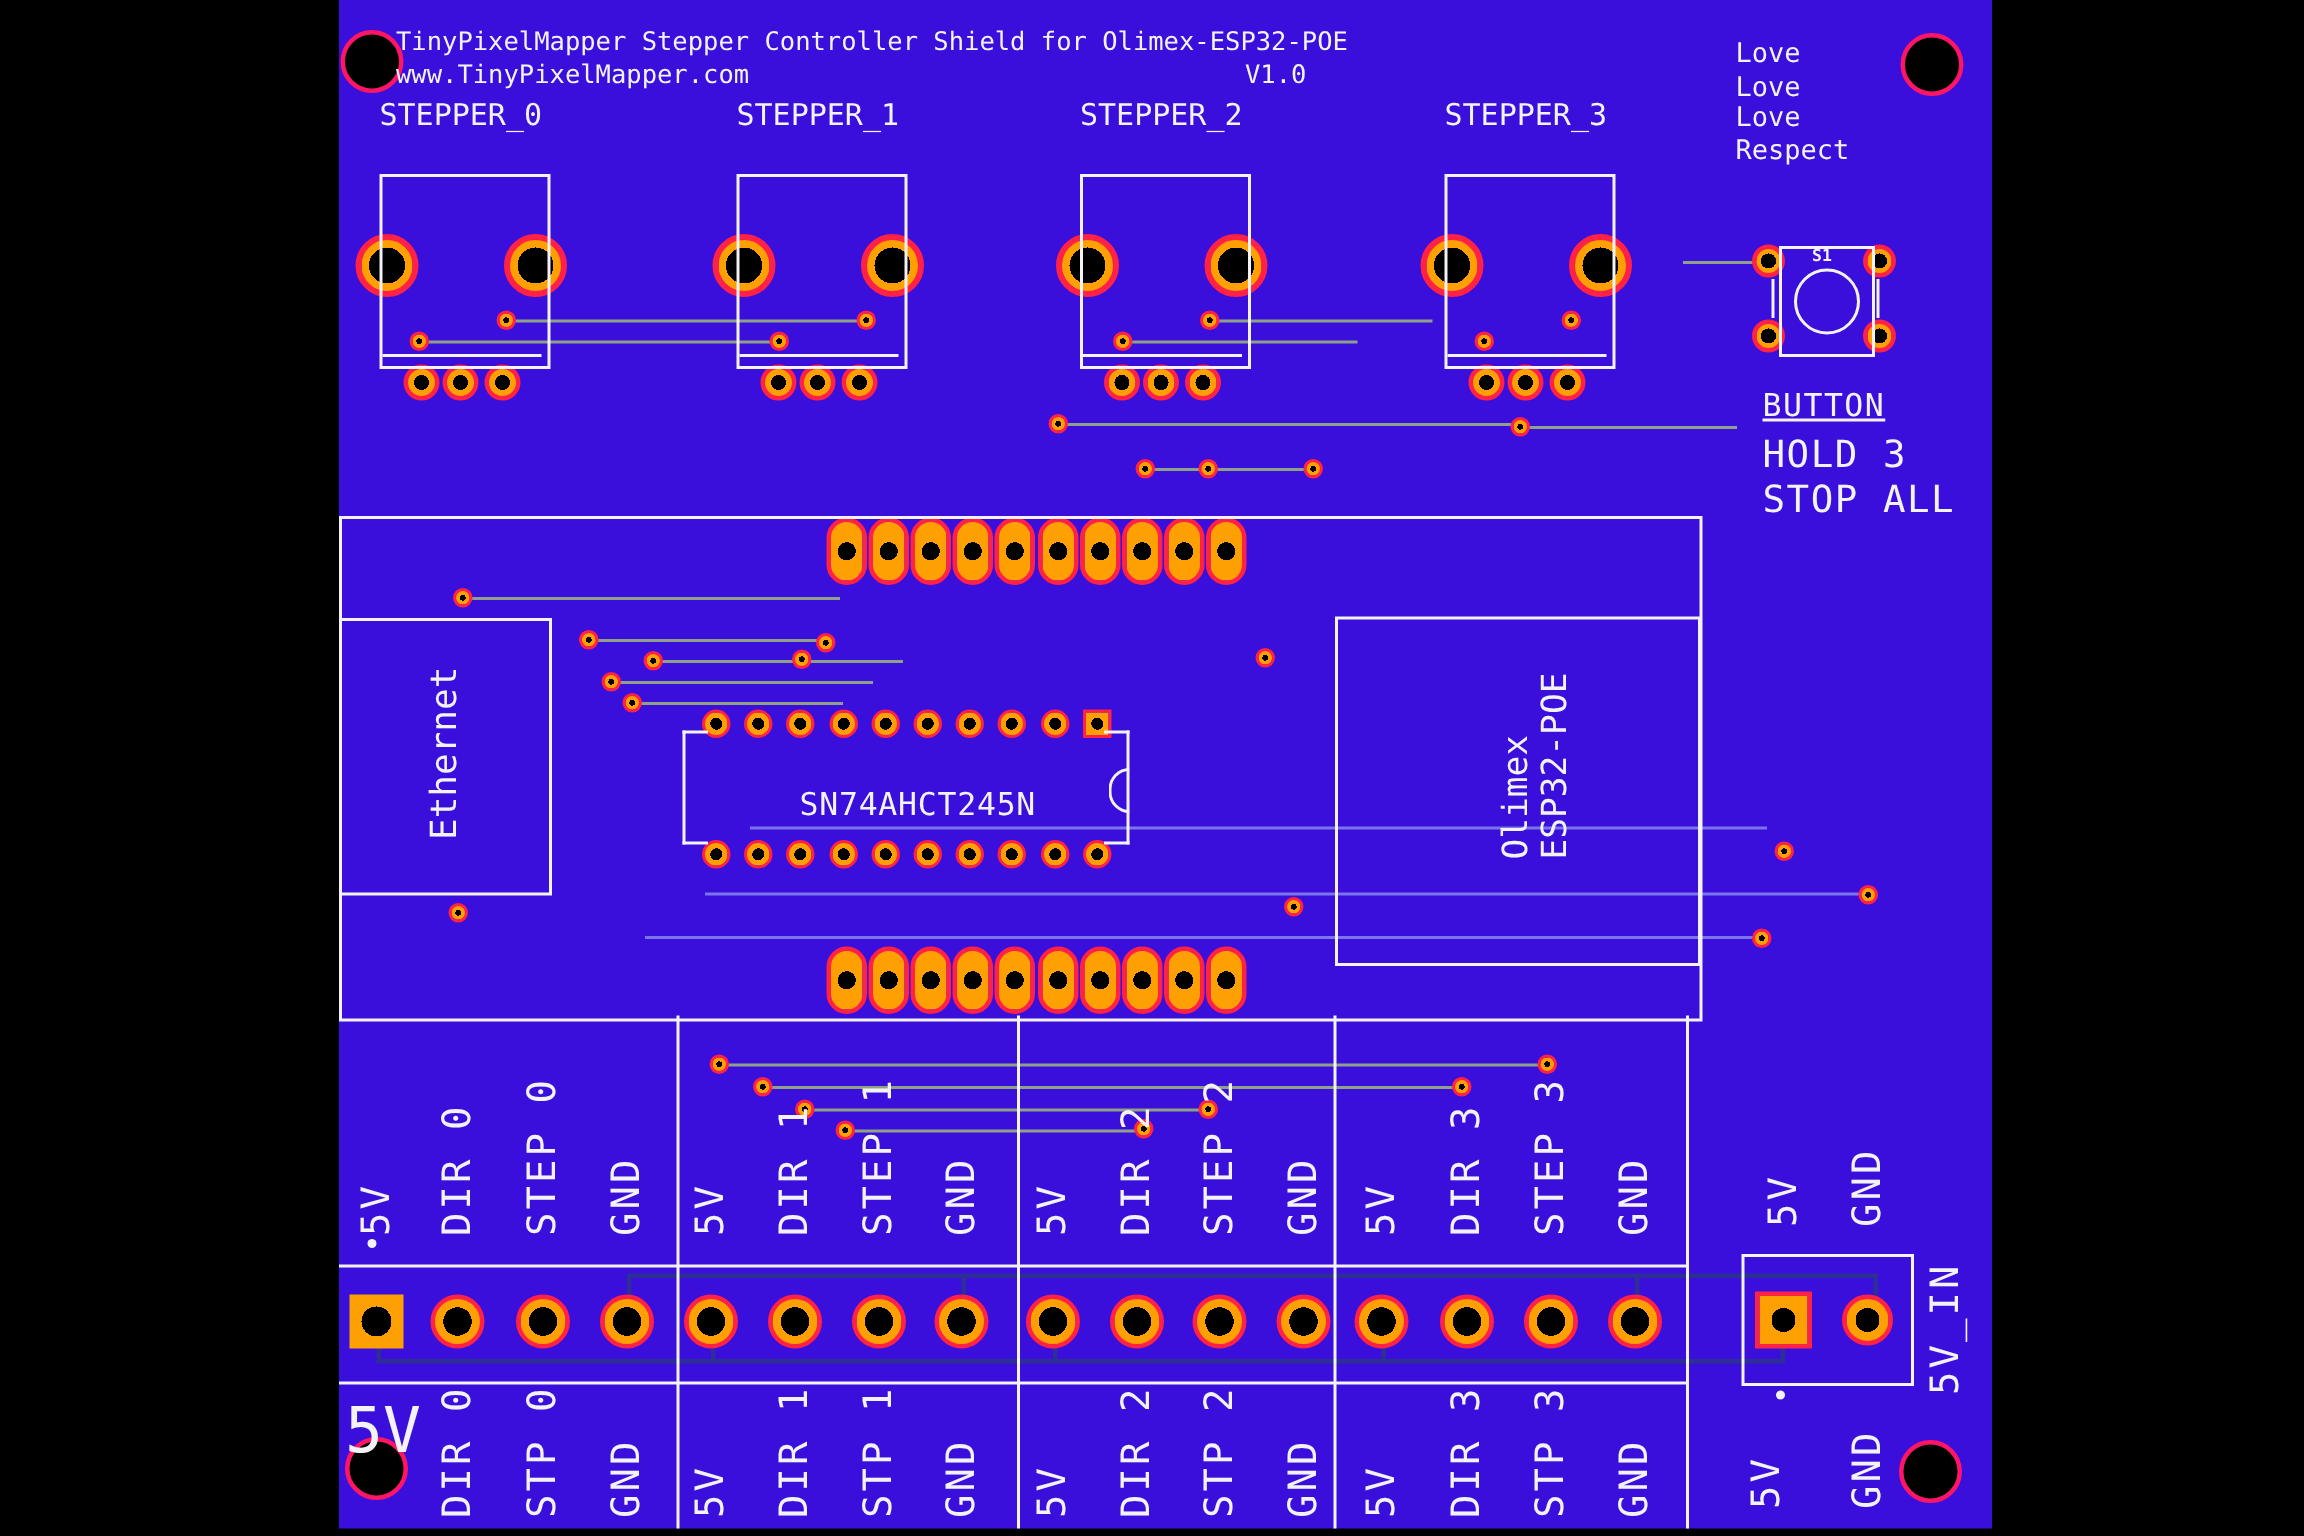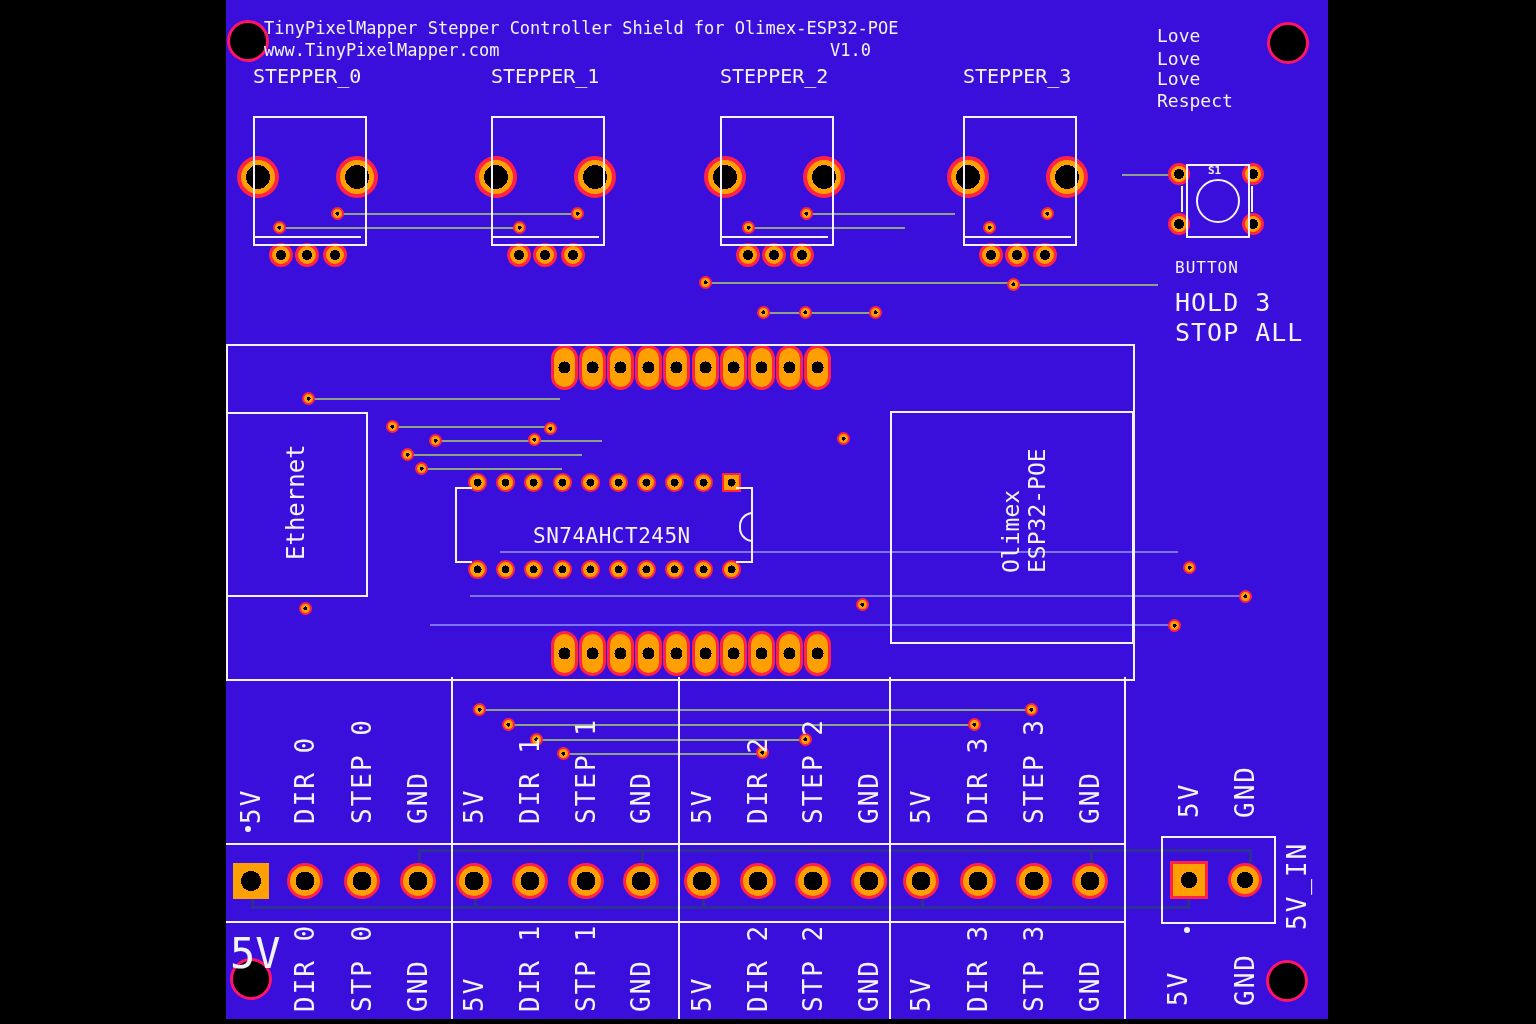--- a/index.html
+++ b/index.html
@@ -58,21 +58,21 @@
 <div class="t" style="left:1157px;top:50px;font-size:18px;">Love</div>
 <div class="t" style="left:1157px;top:70px;font-size:18px;">Love</div>
 <div class="t" style="left:1157px;top:92px;font-size:18px;">Respect</div>
 
 <div class="t" style="left:253px;top:66px;font-size:20px;">STEPPER_0</div>
 <div class="t" style="left:491px;top:66px;font-size:20px;">STEPPER_1</div>
 <div class="t" style="left:720px;top:66px;font-size:20px;">STEPPER_2</div>
 <div class="t" style="left:963px;top:66px;font-size:20px;">STEPPER_3</div>
 
 <div class="t" style="left:1208px;top:165px;font-size:11px;font-weight:bold;">S1</div>
-<div class="t" style="left:1175px;top:260px;font-size:16px;letter-spacing:1px;">BUTTON</div>
+<div class="t" style="left:1175px;top:260px;font-size:21px;letter-spacing:1px;text-decoration:underline;">BUTTON</div>
 <div class="t" style="left:1175px;top:290px;font-size:25px;letter-spacing:1px;">HOLD 3</div>
 <div class="t" style="left:1175px;top:320px;font-size:25px;letter-spacing:1px;">STOP ALL</div>
 
 <div class="t v" style="left:284px;top:560px;font-size:24px;">Ethernet</div>
 <div class="t" style="left:533px;top:526px;font-size:21px;letter-spacing:0.5px;">SN74AHCT245N</div>
 <div class="t v" style="left:1000px;top:573px;font-size:23px;">Olimex</div>
 <div class="t v" style="left:1026px;top:573px;font-size:23px;">ESP32-POE</div>
 
 <div class="t v pl" style="left:238px;top:824px;">5V</div>
 <div class="t v pl" style="left:292px;top:824px;">DIR 0</div>

